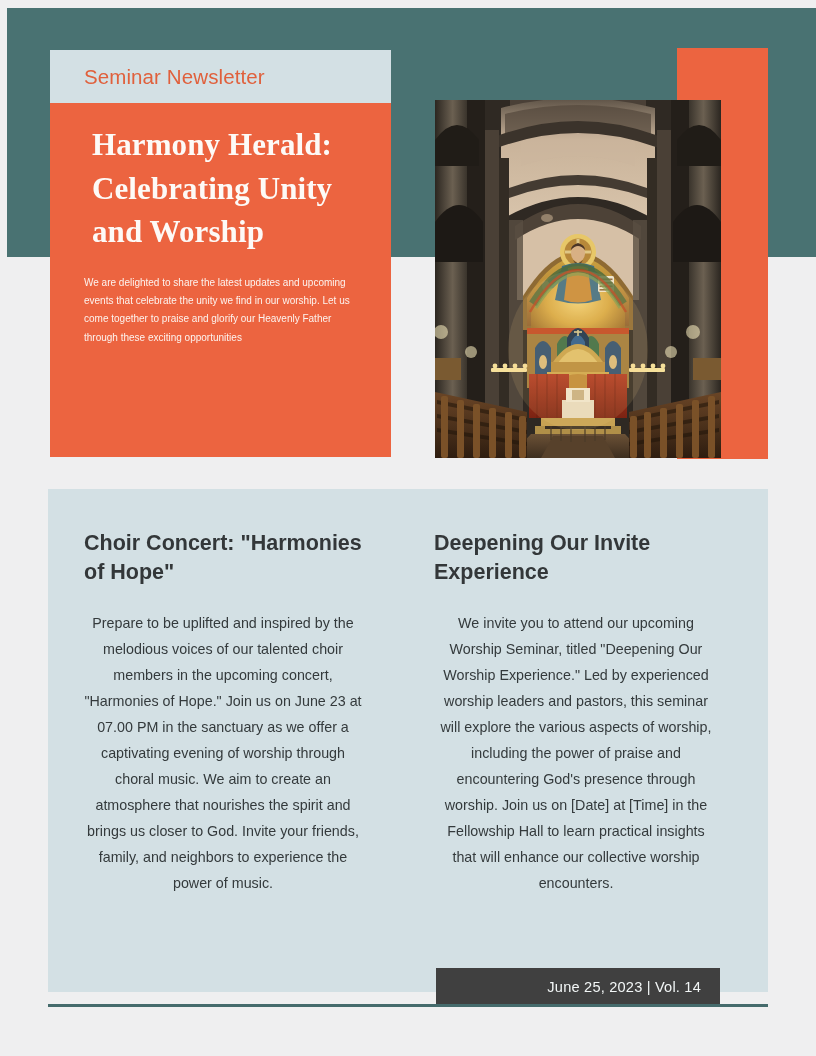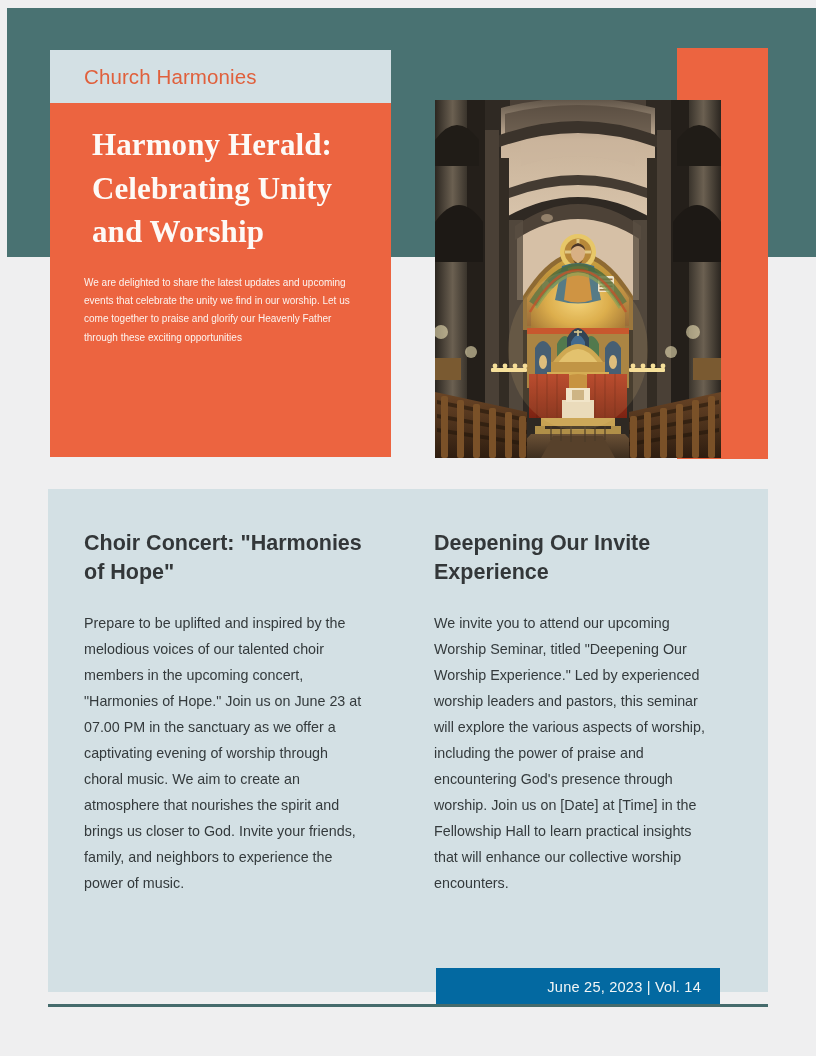--- a/index.html
+++ b/index.html
@@ -126,30 +126,31 @@
     font-weight: bold;
     color: #333739;
     line-height: 1.37;
     margin: 0 0 22px 0;
   }
   .art-body {
     font-size: 14.3px;
     line-height: 1.82;
     color: #343a3c;
     margin: 0;
+    text-align: center;
   }
 
   
   .date-bar {
     position: absolute;
     left: 436px;
     top: 968px;
     width: 284px;
     height: 38px;
-    background: #0369a1;
+    background: #404040;
     display: flex;
     align-items: center;
     justify-content: flex-end;
     padding-right: 19px;
     box-sizing: border-box;
   }
   .date-bar .date-text {
     color: #f2f6f6;
     font-size: 14.6px;
     letter-spacing: 0.2px;
@@ -168,21 +169,21 @@
 </head>
 <body>
 
 <div class="page">
 
   <div class="teal-banner"></div>
   <div class="orange-accent"></div>
 
   <div class="masthead">
     <div class="kicker-strip">
-      <span class="kicker">Church Harmonies</span>
+      <span class="kicker">Seminar Newsletter</span>
     </div>
     <div class="hero">
       <h1 class="hero-title">Harmony Herald: Celebrating Unity and Worship</h1>
       <p class="hero-body">We are delighted to share the latest updates and upcoming events that celebrate the unity we find in our worship. Let us come together to praise and glorify our Heavenly Father through these exciting opportunities</p>
     </div>
   </div>
 
   <div class="photo">
     <svg width="286" height="358" viewBox="0 0 286 358" xmlns="http://www.w3.org/2000/svg">
       <defs>

